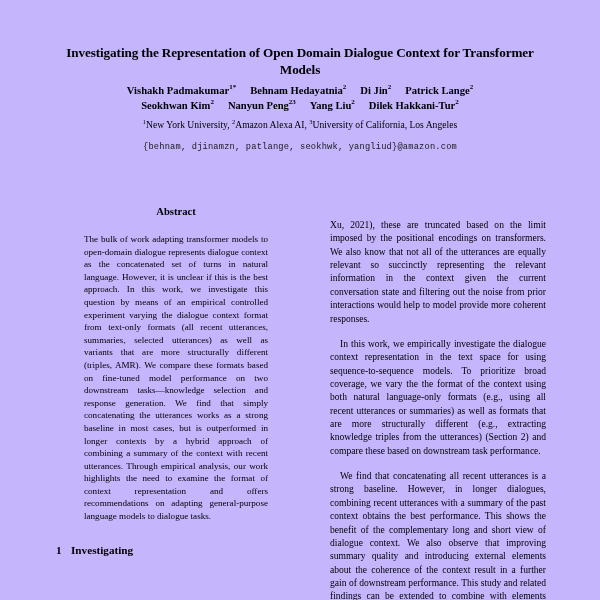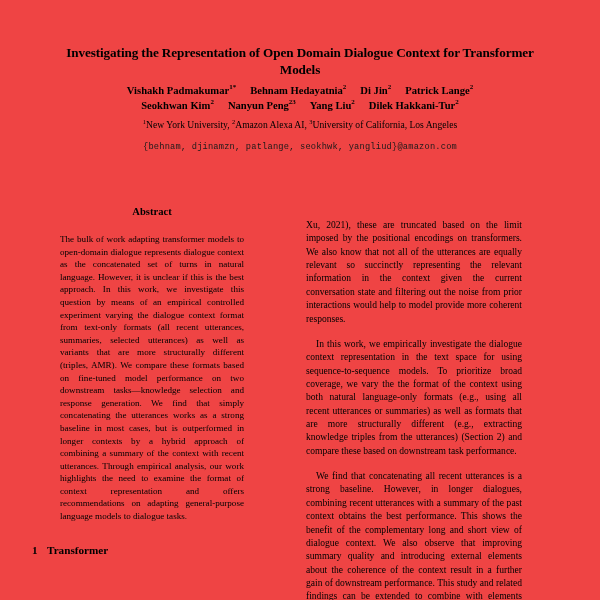--- a/index.html
+++ b/index.html
@@ -4,21 +4,21 @@
 <style>
   html, body {
     margin: 0;
     padding: 0;
     background: #ffffff;
   }
   .page {
     position: relative;
     width: 600px;
     height: 600px;
-    background: #ef4444;
+    background: #c4b5fd;
     overflow: hidden;
     font-family: "Liberation Serif", "DejaVu Serif", serif;
     color: #000000;
   }
 
   
   .title-block {
     padding: 44px 62px 0 62px;
   }
   .paper-title {
@@ -70,21 +70,21 @@
 
   
   .columns {
     position: absolute;
     top: 206px;
     left: 0;
     right: 0;
     bottom: 0;
     display: flex;
     gap: 22px;
-    padding: 0 32px;
+    padding: 0 56px;
     box-sizing: border-box;
   }
   .col {
     width: 240px;
     flex: 0 0 240px;
   }
 
   .abstract-wrap {
     padding: 0 12px;
   }
@@ -151,21 +151,21 @@
 
   <div class="columns">
 
     <div class="col col-left">
       <div class="abstract-wrap">
         <div class="section-heading-centered">Abstract</div>
         <p class="abstract-text">The bulk of work adapting transformer models to open-domain dialogue represents dialogue context as the concatenated set of turns in natural language. However, it is unclear if this is the best approach. In this work, we investigate this question by means of an empirical controlled experiment varying the dialogue context format from text-only formats (all recent utterances, summaries, selected utterances) as well as variants that are more structurally different (triples, AMR). We compare these formats based on fine-tuned model performance on two downstream tasks—knowledge selection and response generation. We find that simply concatenating the utterances works as a strong baseline in most cases, but is outperformed in longer contexts by a hybrid approach of combining a summary of the context with recent utterances. Through empirical analysis, our work highlights the need to examine the format of context representation and offers recommendations on adapting general-purpose language models to dialogue tasks.</p>
       </div>
 
       <div class="section-heading">
-        <span class="num">1</span><span>Transformer</span>
+        <span class="num">1</span><span>Investigating</span>
       </div>
     </div>
 
     <div class="col col-right">
       <p class="body-text">Xu, 2021), these are truncated based on the limit imposed by the positional encodings on transformers. We also know that not all of the utterances are equally relevant so succinctly representing the relevant information in the context given the current conversation state and filtering out the noise from prior interactions would help to model provide more coherent responses.</p>
       <p class="body-text">In this work, we empirically investigate the dialogue context representation in the text space for using sequence-to-sequence models. To prioritize broad coverage, we vary the the format of the context using both natural language-only formats (e.g., using all recent utterances or summaries) as well as formats that are more structurally different (e.g., extracting knowledge triples from the utterances) (Section 2) and compare these based on downstream task performance.</p>
       <p class="body-text">We find that concatenating all recent utterances is a strong baseline. However, in longer dialogues, combining recent utterances with a summary of the past context obtains the best performance. This shows the benefit of the complementary long and short view of dialogue context. We also observe that improving summary quality and introducing external elements about the coherence of the context result in a further gain of downstream performance. This study and related findings can be extended to combine with elements from the broader</p>
     </div>
 
   </div>

